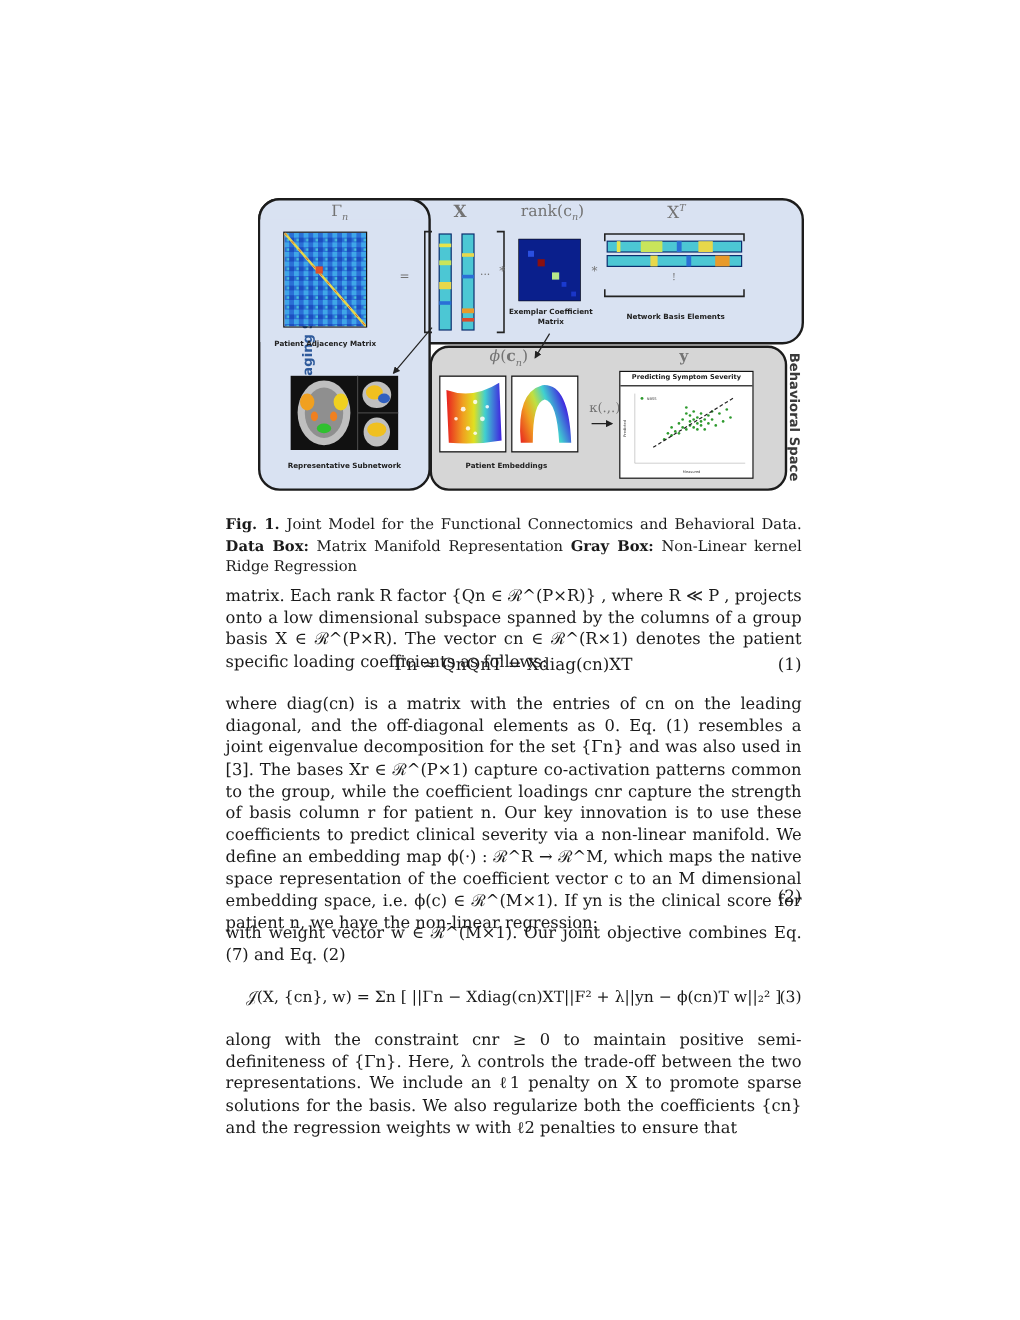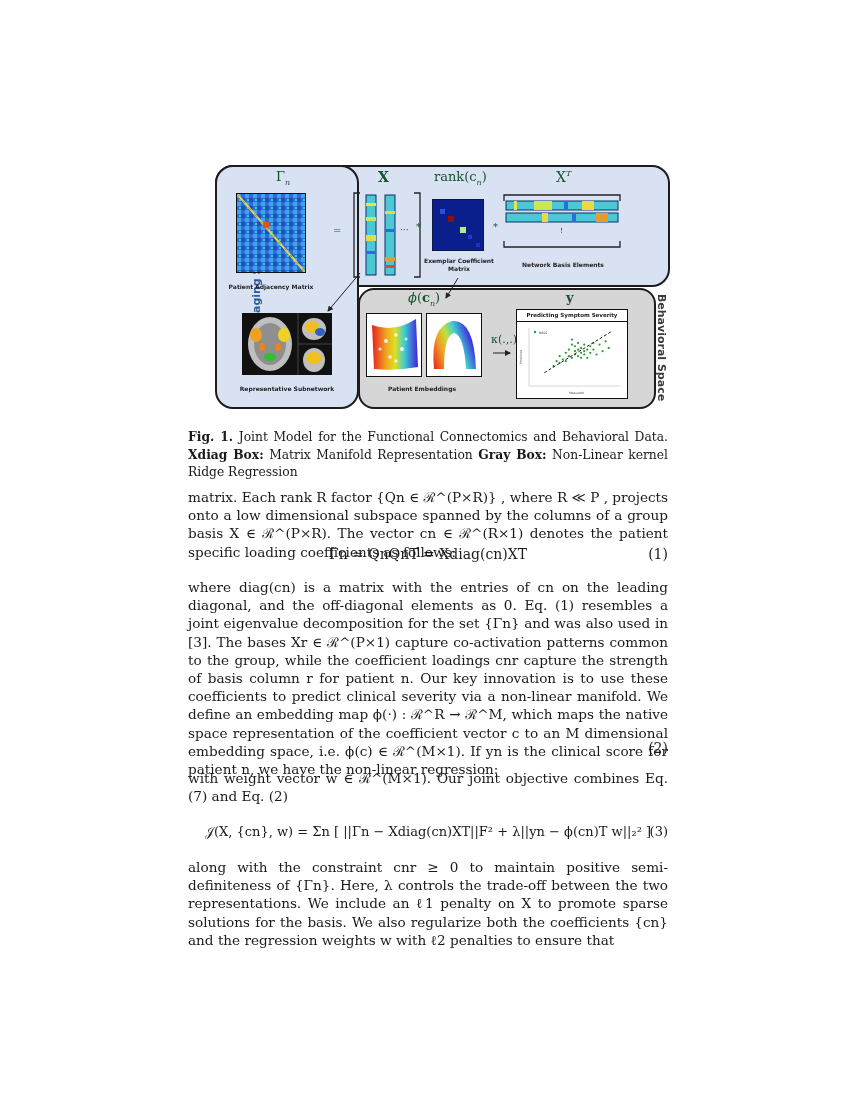--- a/index.html
+++ b/index.html
@@ -5,21 +5,21 @@
   html, body { margin:0; padding:0; background:#ffffff; }
   body { width:850px; height:1100px; position:relative; overflow:hidden; font-family:"DejaVu Serif","Liberation Serif",serif; color:#1a1a1a; }
   .fig { position:absolute; left:200px; top:163px; width:470px; height:246px; }
   .blue-top { position:absolute; left:15px; top:2px; width:451px; height:118px; background:#d9e2f2; border:2px solid #1c1c1c; border-radius:18px; }
   .blue-left { position:absolute; left:15px; top:2px; width:140px; height:240px; background:#d9e2f2; border:2px solid #1c1c1c; border-radius:18px; }
   .blue-mask { position:absolute; left:17px; top:20px; width:136px; height:102px; background:#d9e2f2; }
   .gray-box { position:absolute; left:158px; top:125px; width:294px; height:117px; background:#d6d6d6; border:2px solid #1c1c1c; border-radius:16px; }
   .side-label { position:absolute; font-family:"DejaVu Sans",sans-serif; font-weight:bold; color:#2e5a9b; font-size:11px; white-space:nowrap; }
   .side-left { left:-8px; top:132px; transform:rotate(-90deg); transform-origin:center; }
   .side-right { left:408px; top:178px; transform:rotate(90deg); transform-origin:center; color:#3a3a3a; }
-  .math-label { position:absolute; font-family:"DejaVu Serif",serif; font-size:13px; color:#14532d; }
+  .math-label { position:absolute; font-family:"DejaVu Serif",serif; font-size:13px; color:#737373; }
   .small-label { position:absolute; font-family:"DejaVu Sans",sans-serif; font-size:6px; font-weight:bold; color:#222; text-align:center; }
   .heatmap { position:absolute; border:1px solid #111; }
   .caption { position:absolute; left:188px; top:428px; width:480px; font-size:12.3px; line-height:17px; text-align:justify; }
   .body-text { position:absolute; left:188px; width:480px; font-size:13.6px; line-height:18.2px; text-align:justify; }
   .eq { position:absolute; left:188px; width:480px; font-size:14px; }
   .eq .content { position:absolute; left:0; width:100%; text-align:center; }
   .eq .num { position:absolute; right:0; }
   i { font-style:italic; }
 </style>
 </head>
@@ -219,21 +219,21 @@
       <line id="fit-line" stroke="#222" stroke-width="1" stroke-dasharray="3,2" x1="27.333333333333332" y1="50.74285714285715" x2="94.8" y2="9.314285714285717"></line>
       <circle cx="18" cy="10" r="1.2" fill="#2e9a2e"></circle>
       <text x="22" y="11.5" font-size="3" fill="#444" font-family="DejaVu Sans, sans-serif">NBSS</text>
       <text x="52" y="72" font-size="3" fill="#444" font-family="DejaVu Sans, sans-serif">Measured</text>
       <text x="5" y="42" font-size="3" fill="#444" font-family="DejaVu Sans, sans-serif" transform="rotate(-90 5 42)">Predicted</text>
     </svg>
   </div>
 </div>
 
 <div class="caption">
-  <b>Fig. 1.</b><span> Joint Model for the Functional Connectomics and Behavioral Data. </span><b>Xdiag Box:</b><span> Matrix Manifold Representation </span><b>Gray Box:</b><span> Non-Linear kernel Ridge Regression</span>
+  <b>Fig. 1.</b><span> Joint Model for the Functional Connectomics and Behavioral Data. </span><b>Data Box:</b><span> Matrix Manifold Representation </span><b>Gray Box:</b><span> Non-Linear kernel Ridge Regression</span>
 </div>
 
 <div class="body-text" style="top:488px;">matrix. Each rank R factor {Qn ∈ ℛ^(P×R)} , where R ≪ P , projects onto a low dimensional subspace spanned by the columns of a group basis X ∈ ℛ^(P×R). The vector cn ∈ ℛ^(R×1) denotes the patient specific loading coefficients as follows:</div>
 
 <div class="eq" style="top:546px;height:20px;">
   <div class="content">Γn ≈ QnQnT = Xdiag(cn)XT</div>
   <div class="num">(1)</div>
 </div>
 
 <div class="body-text" style="top:578px;">where diag(cn) is a matrix with the entries of cn on the leading diagonal, and the off-diagonal elements as 0. Eq. (1) resembles a joint eigenvalue decomposition for the set {Γn} and was also used in [3]. The bases Xr ∈ ℛ^(P×1) capture co-activation patterns common to the group, while the coefficient loadings cnr capture the strength of basis column r for patient n. Our key innovation is to use these coefficients to predict clinical severity via a non-linear manifold. We define an embedding map ϕ(·) : ℛ^R → ℛ^M, which maps the native space representation of the coefficient vector c to an M dimensional embedding space, i.e. ϕ(c) ∈ ℛ^(M×1). If yn is the clinical score for patient n, we have the non-linear regression:</div>

